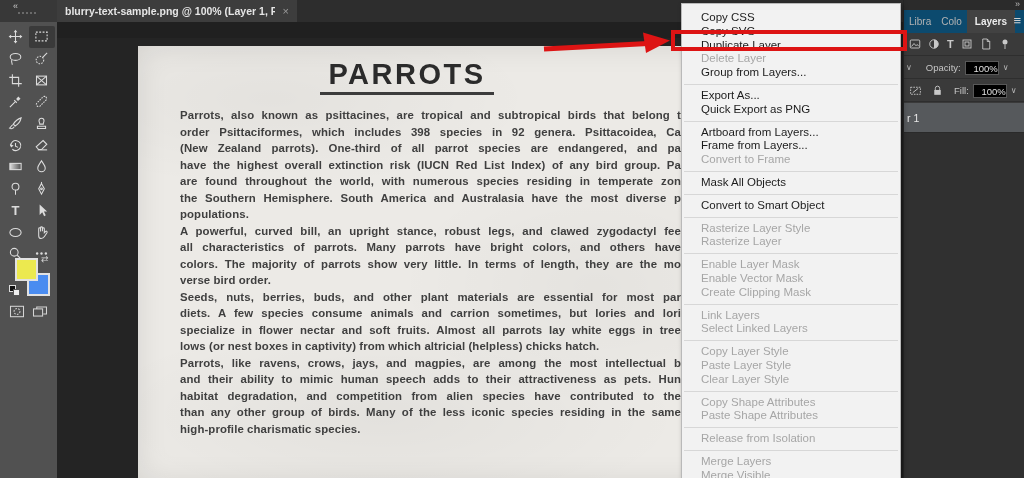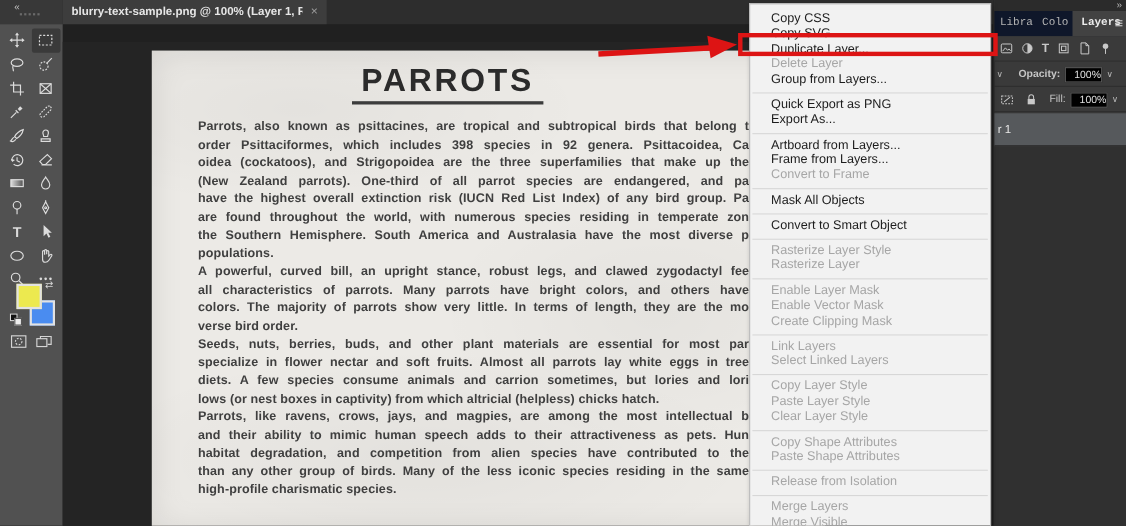--- a/index.html
+++ b/index.html
@@ -68,22 +68,22 @@
   .mitem { height:13.8px; line-height:13.8px; font-size:11.5px; color:#1c1c1c;
            padding-left:19px; white-space:nowrap; }
   .mitem.dis { color:#a6a6a6; }
   .msep { border-top:1px solid #d7d7d7; margin:4px 2px; }
 
   
   #right-panel { position:absolute; left:903px; top:0; width:121px; height:478px;
                  background:#3a3a3a; z-index:20; border-left:1px solid #262626; }
   #panel-top { position:absolute; left:0; top:0; width:121px; height:10px; background:#2b2b2b; }
   #collapse-right { position:absolute; right:4px; top:-1px; font-size:9px; color:#bbb; letter-spacing:1px; }
-  #panel-tabs { position:absolute; left:0; top:10px; width:121px; height:23px; background:#0f172a;
-                display:flex; align-items:stretch;font-family:Liberation Mono, monospace; }
+  #panel-tabs { position:absolute; left:0; top:10px; width:121px; height:23px; background:#0c4a6e;
+                display:flex; align-items:stretch; }
   .ptab { font-size:10px; color:#b3b3b3; padding:6px 5px 0; white-space:nowrap; overflow:hidden; }
   .ptab.active { background:#424242; color:#ececec; font-weight:bold; padding:6px 8px 0; }
   #panel-menu { position:absolute; right:3px; top:14px; font-size:13px; color:#cfcfcf; line-height:1; }
   #filter-row { position:absolute; left:0; top:33px; width:121px; height:23px; background:#3a3a3a;
                 border-bottom:1px solid #2e2e2e; display:flex; align-items:center; gap:7px; padding-left:5px; }
   #filter-row svg { width:12px; height:12px; stroke:#c9c9c9; fill:none; stroke-width:1.8; }
   #filter-row svg .f { fill:#c9c9c9; stroke:none; }
   #filter-row .tglyph { color:#c9c9c9; font-size:11px; font-weight:bold; }
   .prow { position:absolute; left:0; width:121px; height:22px; border-bottom:1px solid #2e2e2e;
           display:flex; align-items:center; }
@@ -268,53 +268,52 @@
         </svg>
     </div>
   </div>
 
   <div id="canvas">
     <div id="paper">
       <div id="doc-title">PARROTS</div>
       <div id="doc-text">
         <div class="jline">Parrots, also known as psittacines, are tropical and subtropical birds that belong t</div>
         <div class="jline">order Psittaciformes, which includes 398 species in 92 genera. Psittacoidea, Ca</div>
-        <div class="jline">oidea (cockatoos), and Strigopoidea are the three superfamilies that make up the</div>
         <div class="jline">(New Zealand parrots). One-third of all parrot species are endangered, and pa</div>
         <div class="jline">have the highest overall extinction risk (IUCN Red List Index) of any bird group. Pa</div>
         <div class="jline">are found throughout the world, with numerous species residing in temperate zon</div>
         <div class="jline">the Southern Hemisphere. South America and Australasia have the most diverse p</div>
         <div class="jline pend">populations.</div>
         <div class="jline">A powerful, curved bill, an upright stance, robust legs, and clawed zygodactyl fee</div>
         <div class="jline">all characteristics of parrots. Many parrots have bright colors, and others have</div>
         <div class="jline">colors. The majority of parrots show very little. In terms of length, they are the mo</div>
         <div class="jline pend">verse bird order.</div>
         <div class="jline">Seeds, nuts, berries, buds, and other plant materials are essential for most par</div>
+        <div class="jline">diets. A few species consume animals and carrion sometimes, but lories and lori</div>
         <div class="jline">specialize in flower nectar and soft fruits. Almost all parrots lay white eggs in tree</div>
-        <div class="jline">diets. A few species consume animals and carrion sometimes, but lories and lori</div>
         <div class="jline pend">lows (or nest boxes in captivity) from which altricial (helpless) chicks hatch.</div>
         <div class="jline">Parrots, like ravens, crows, jays, and magpies, are among the most intellectual b</div>
         <div class="jline">and their ability to mimic human speech adds to their attractiveness as pets. Hun</div>
         <div class="jline">habitat degradation, and competition from alien species have contributed to the</div>
         <div class="jline">than any other group of birds. Many of the less iconic species residing in the same</div>
         <div class="jline pend">high-profile charismatic species.</div>
       </div>
     </div>
     <div id="bottom-strip"></div>
   </div>
 
   <div id="context-menu">
     <div class="mitem">Copy CSS</div>
     <div class="mitem">Copy SVG</div>
     <div class="mitem">Duplicate Layer...</div>
     <div class="mitem dis">Delete Layer</div>
     <div class="mitem">Group from Layers...</div>
     <div class="msep"></div>
+    <div class="mitem">Export As...</div>
     <div class="mitem">Quick Export as PNG</div>
-    <div class="mitem">Export As...</div>
     <div class="msep"></div>
     <div class="mitem">Artboard from Layers...</div>
     <div class="mitem">Frame from Layers...</div>
     <div class="mitem dis">Convert to Frame</div>
     <div class="msep"></div>
     <div class="mitem">Mask All Objects</div>
     <div class="msep"></div>
     <div class="mitem">Convert to Smart Object</div>
     <div class="msep"></div>
     <div class="mitem dis">Rasterize Layer Style</div>
@@ -374,21 +373,21 @@
           <path d="M5.5 2h9l5 5v15h-14z"></path>
           <path d="M14.5 2v5h5"></path>
         </svg>
       <svg viewBox="0 0 24 24">
           <circle class="f" cx="12" cy="8" r="5"></circle>
           <path d="M12 13v9"></path>
         </svg>
     </div>
     <div class="prow" id="opacity-row">
       <span class="pchev" style="margin-left:2px;">∨</span>
-      <span class="plabel" style="margin-left:14px;font-weight:bold;">Opacity:</span>
+      <span class="plabel" style="margin-left:14px;">Opacity:</span>
       <span class="pvalue">100%</span>
       <span class="pchev">∨</span>
     </div>
     <div class="prow" id="fill-row">
       <span id="lock-icons" style="display:flex; gap:9px; padding-left:5px;">
         <svg viewBox="0 0 24 24">
             <rect x="3" y="6" width="18" height="13" stroke-dasharray="3 2"></rect>
             <path d="M7 16L17 8"></path>
           </svg>
         <svg viewBox="0 0 24 24">

